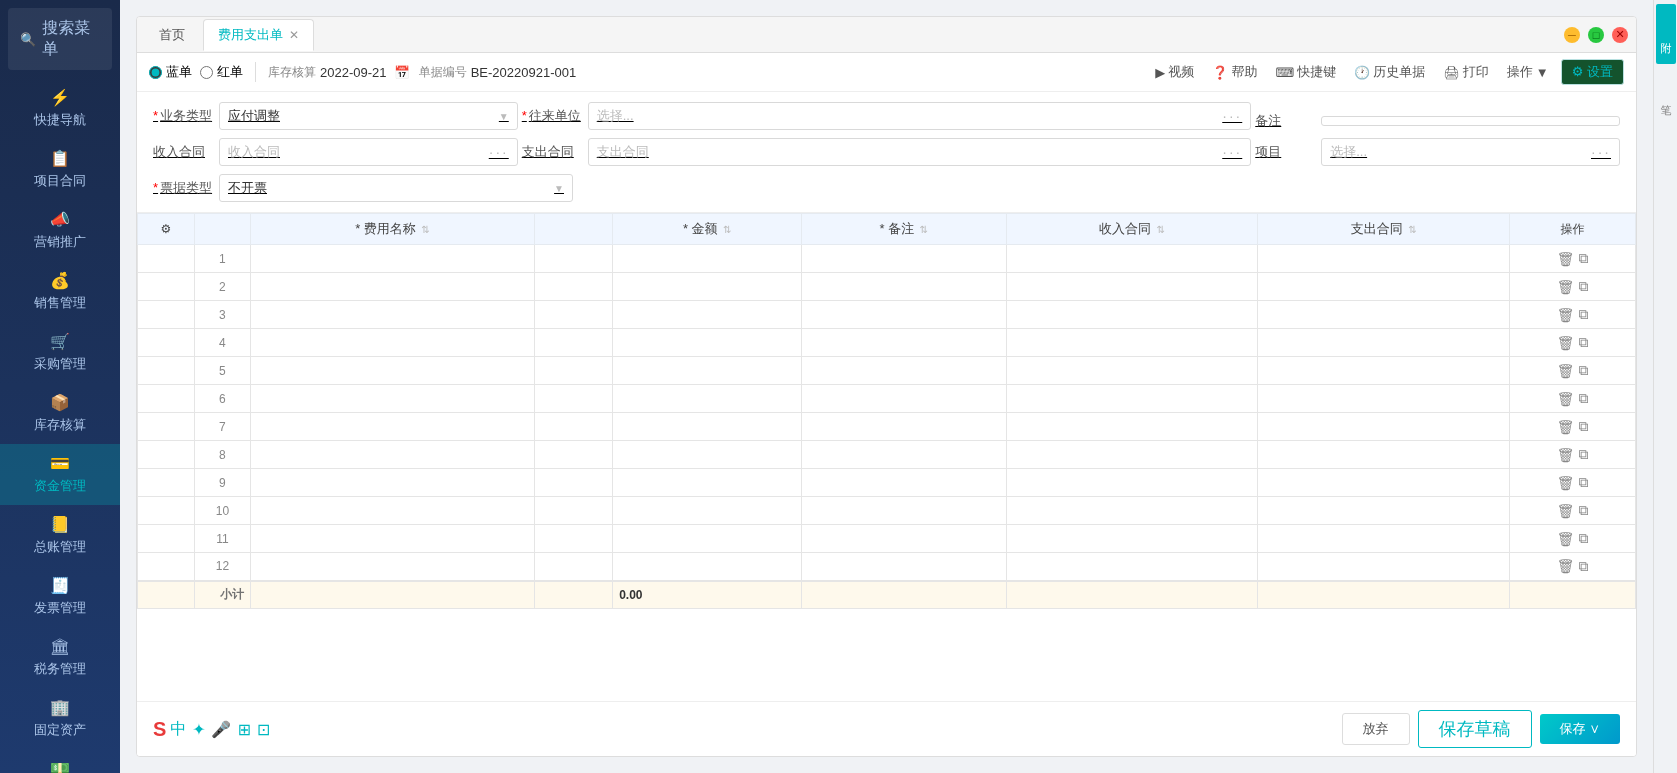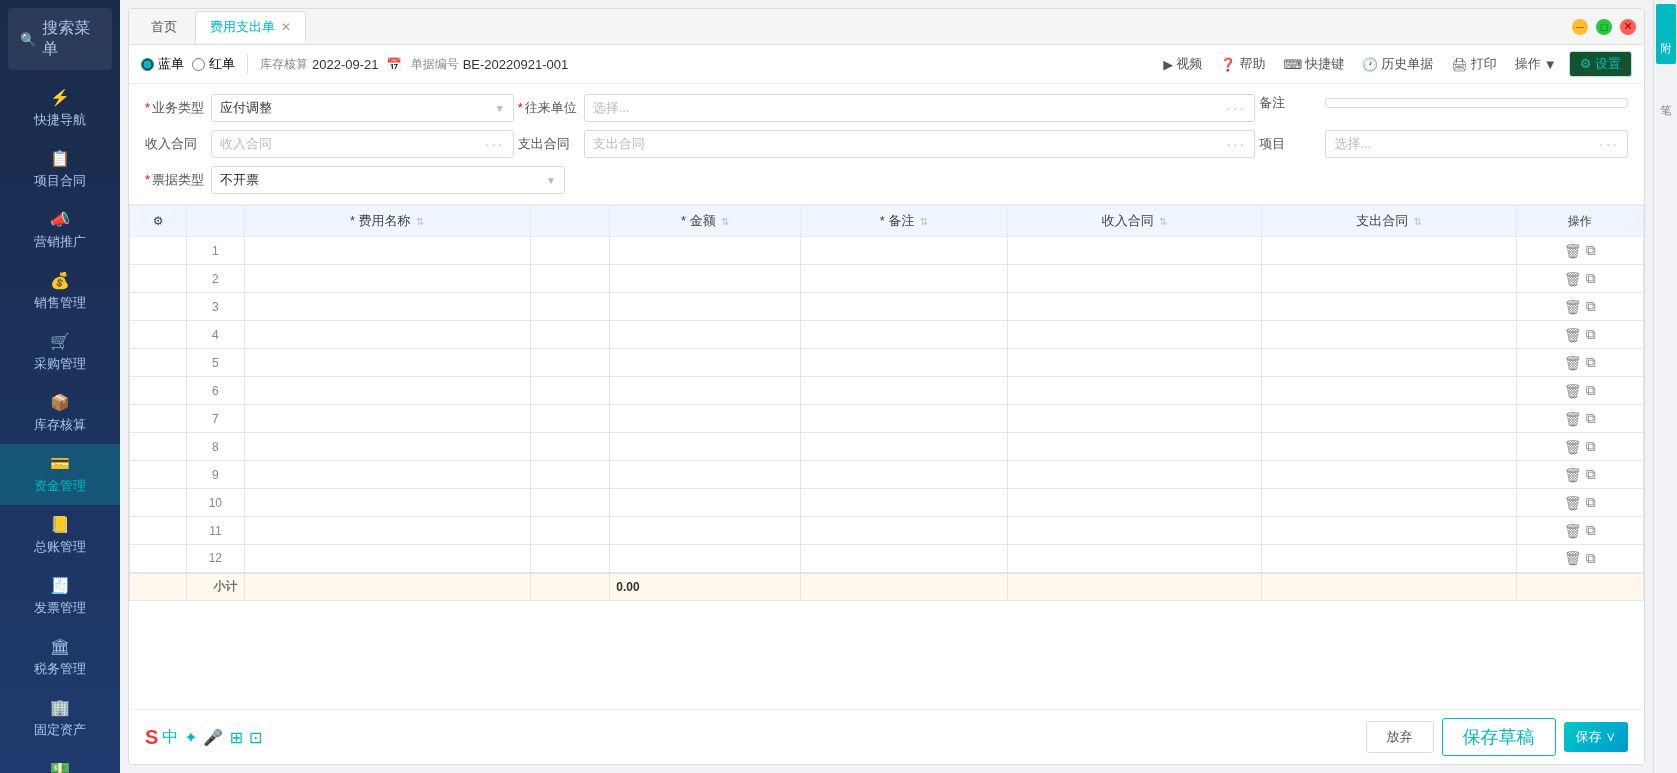--- a/index.html
+++ b/index.html
@@ -46,21 +46,21 @@
       display: flex;
       flex-direction: column;
       background: #f0f2f5;
       overflow: hidden;
     }
 
     
     .form-window {
       flex: 1;
       background: #fff;
-      margin: 8px;
+      margin: 16px;
       border-radius: 4px;
       border: 1px solid #ddd;
       display: flex;
       flex-direction: column;
       overflow: hidden;
     }
 
     
     .tab-bar {
       display: flex;
@@ -138,23 +138,24 @@
     }
 
     
     .form-fields {
       padding: 10px 16px;
       background: #fff;
       border-bottom: 1px solid #eee;
     }
     .form-row {
       display: flex;
-      align-items: flex-start;
+      align-items: flex-end;
       gap: 4px;
       margin-bottom: 8px;
+      text-decoration: underline;
     }
     .form-group {
       display: flex;
       align-items: center;
       gap: 6px;
       flex: 1;
     }
     .form-label {
       color: #555;
       font-size: 13px;
@@ -252,21 +253,21 @@
     .btn-draft {
       padding: 6px 20px;
       border: 1px solid #00b9c1;
       background: #fff;
       color: #00b9c1;
       border-radius: 3px;
       cursor: pointer;
       font-size: 18px;
     }
     .btn-save {
-      padding: 6px 12px;
+      padding: 6px 20px;
       border: none;
       background: linear-gradient(135deg, #00c9c9, #0099cc);
       color: #fff;
       border-radius: 3px;
       cursor: pointer;
       font-size: 13px;
       display: flex;
       align-items: center;
       gap: 4px;
     }

